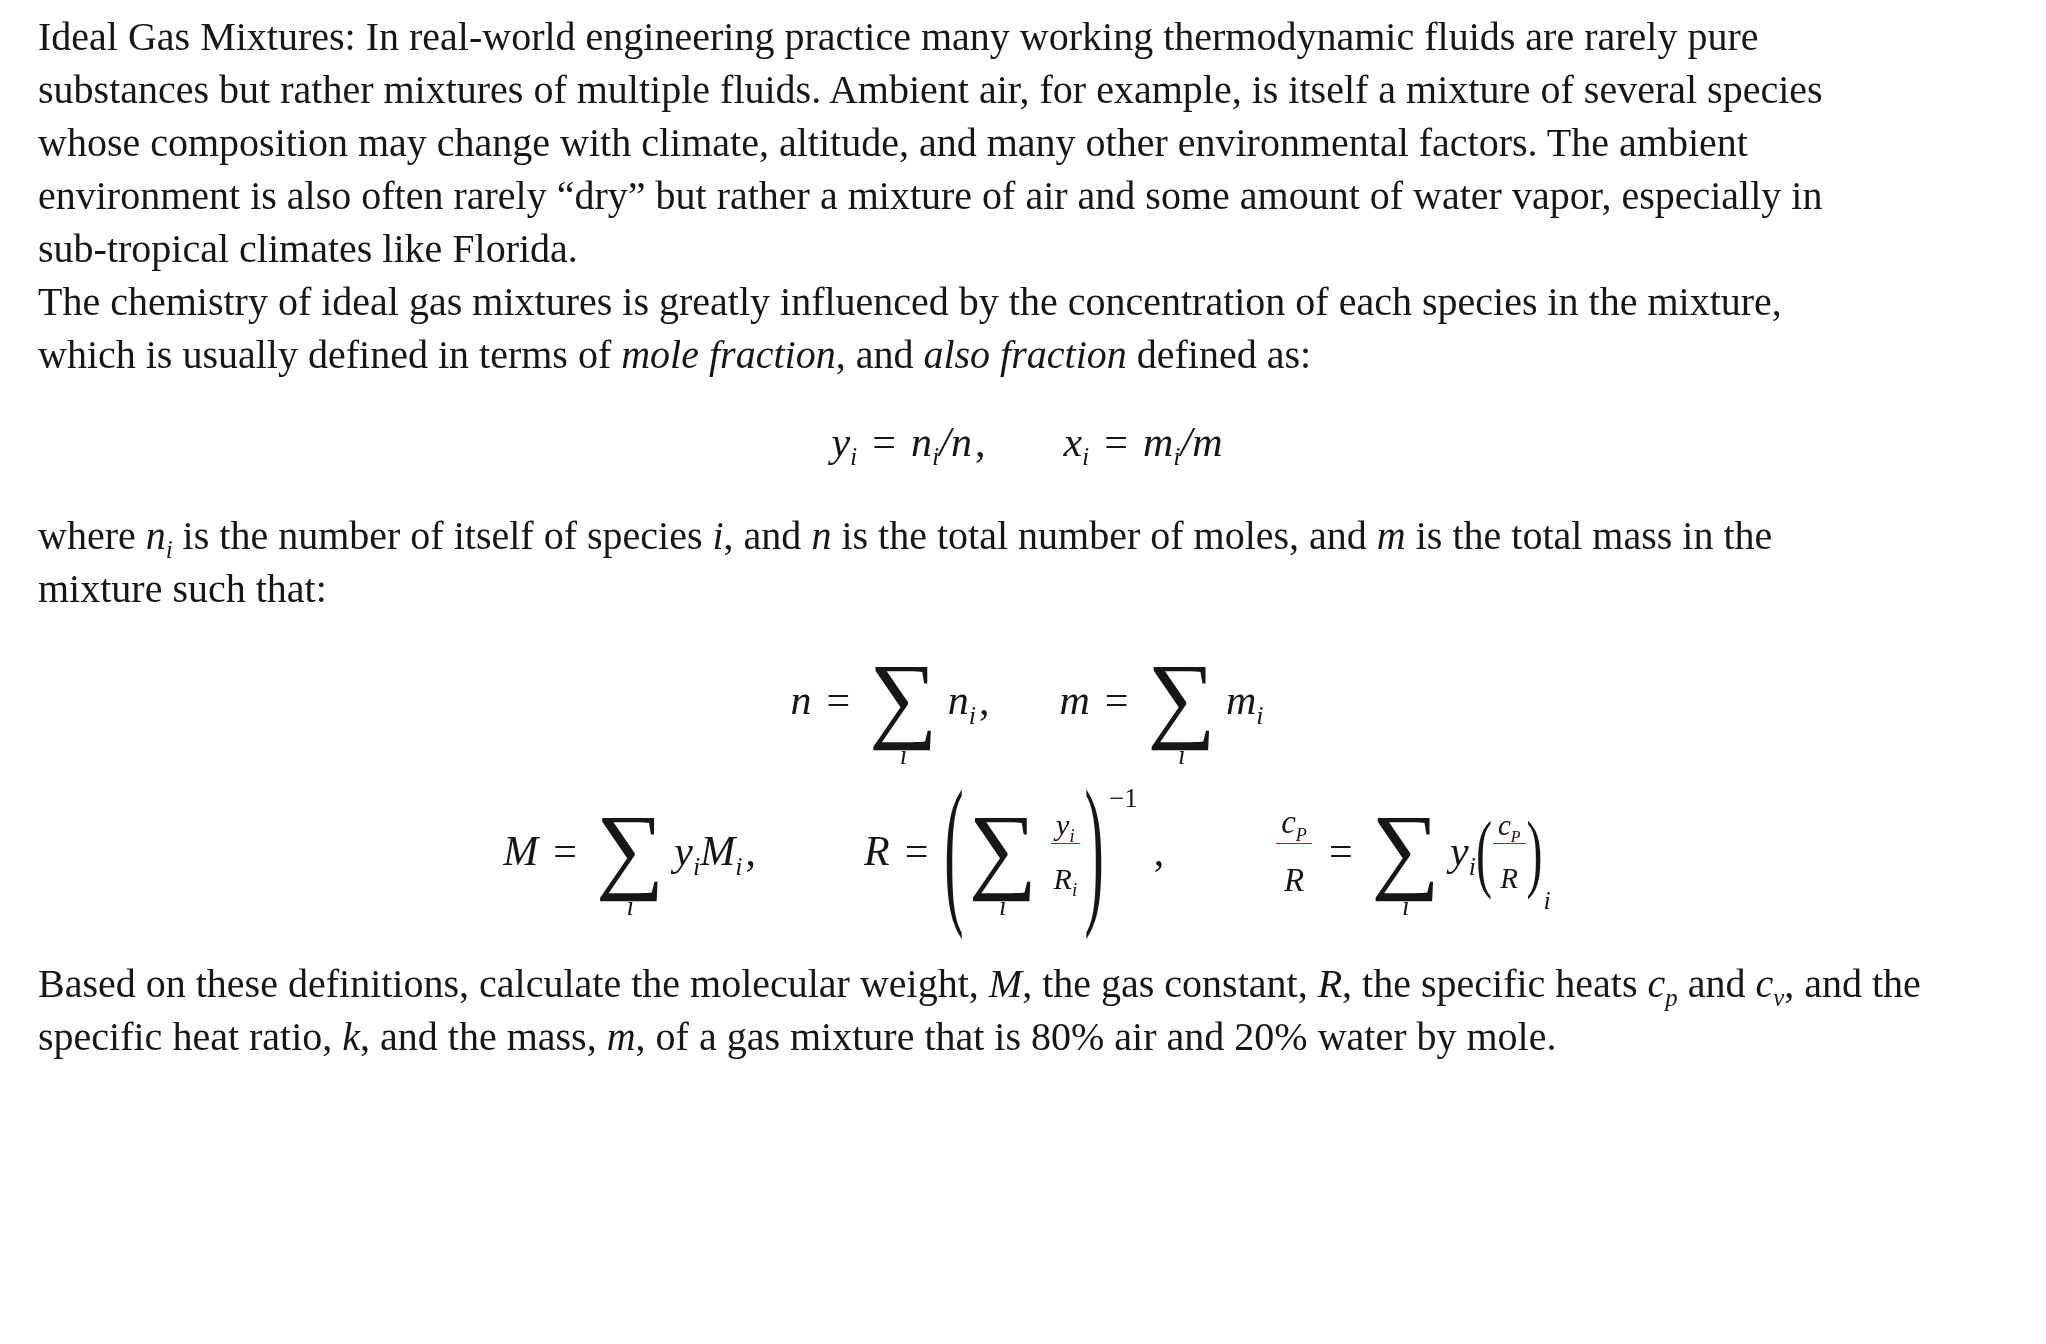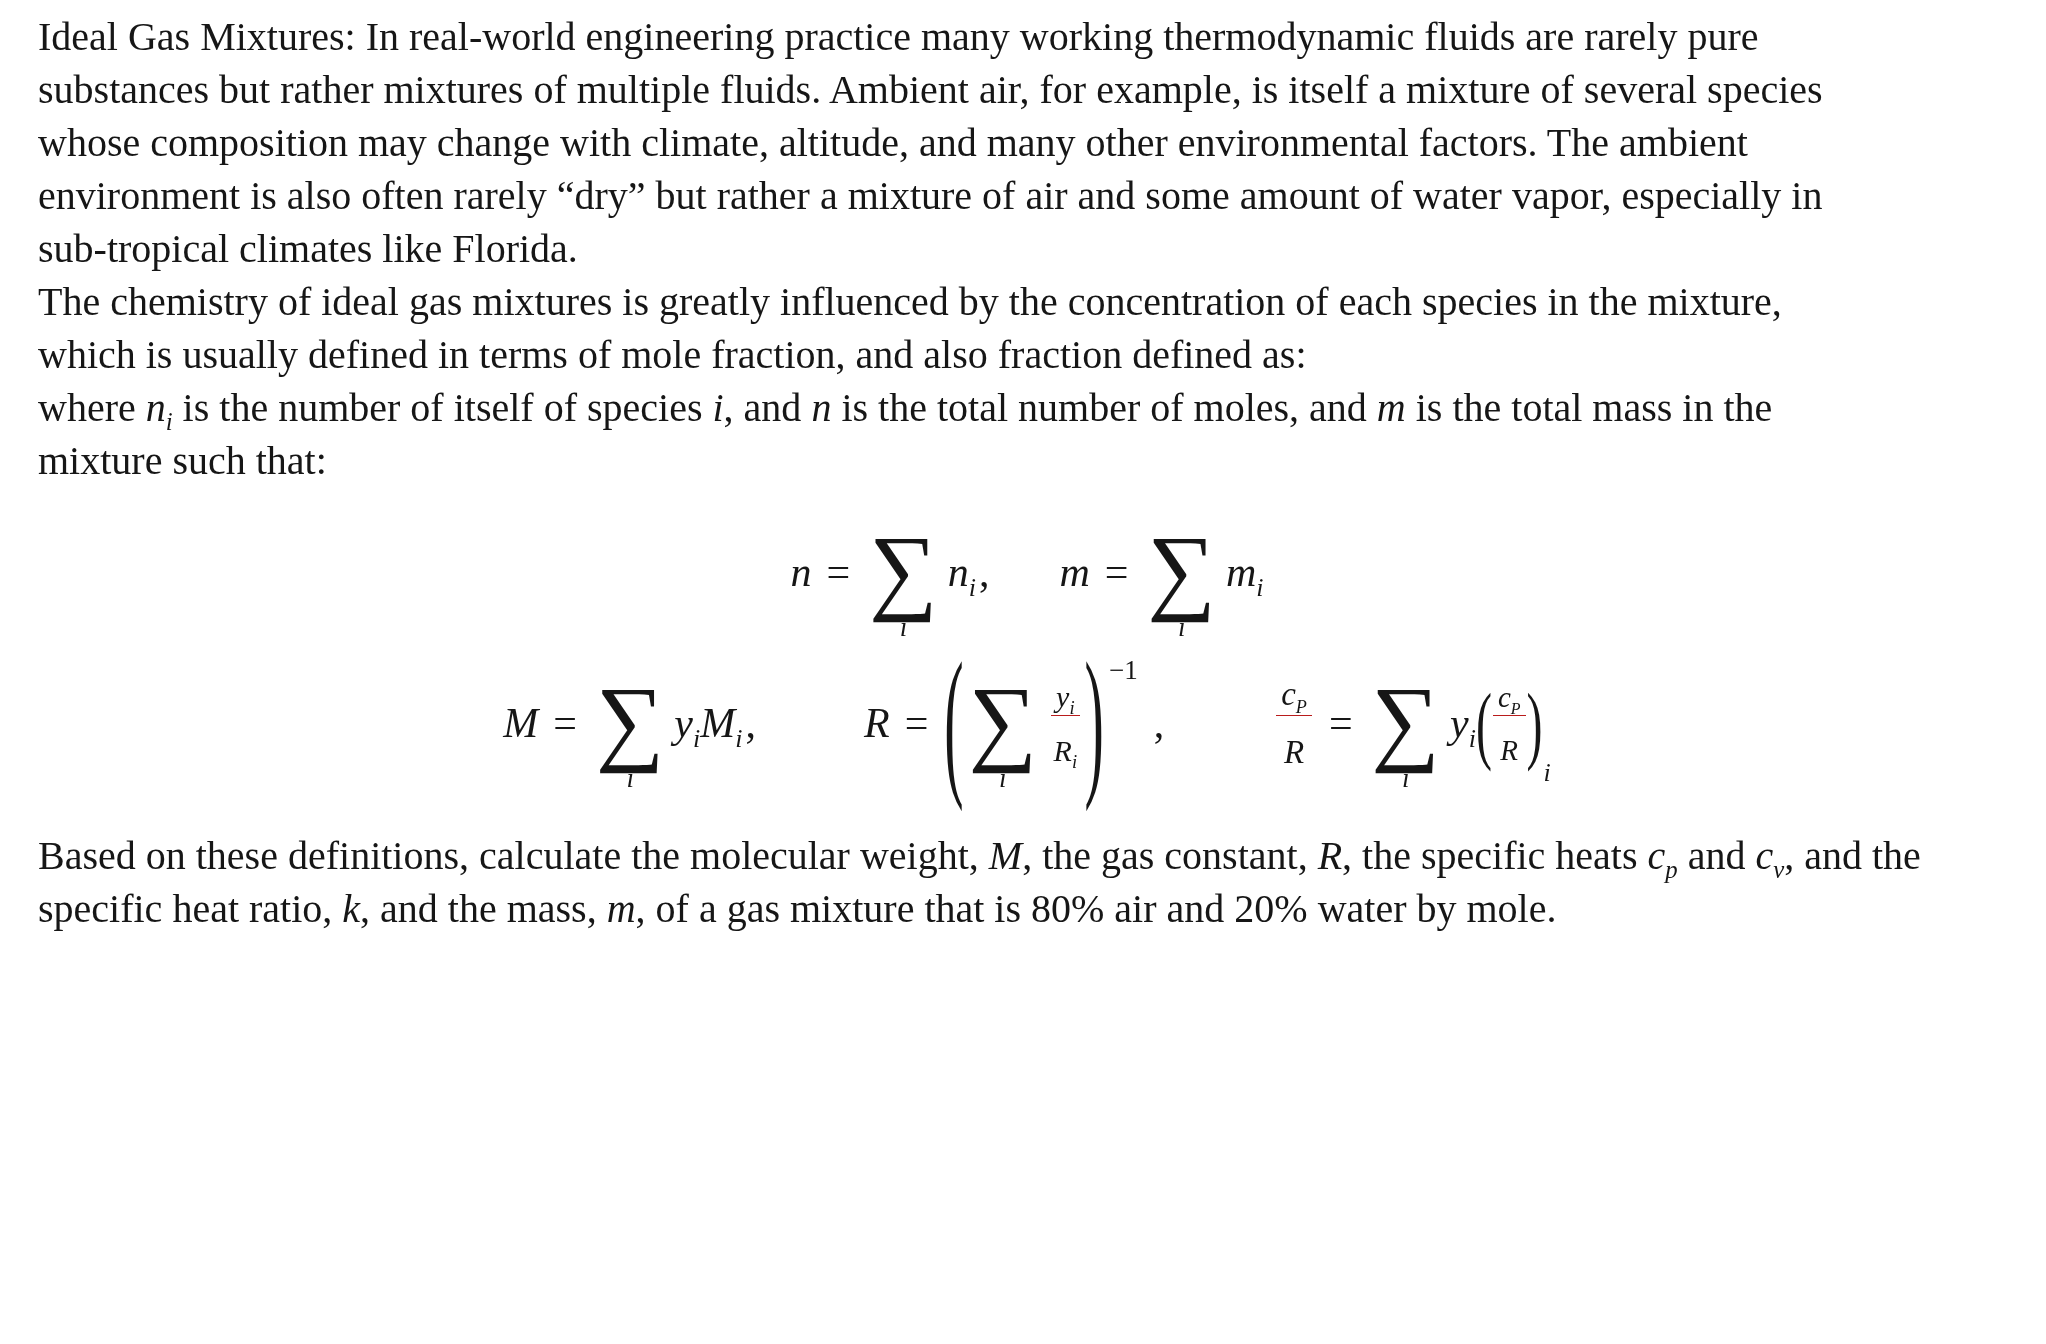--- a/index.html
+++ b/index.html
@@ -13,21 +13,21 @@
     overflow: hidden;
   }
   .page { padding: 10px 30px 0 38px; }
 
   p.para {
     margin: 0;
     white-space: pre-line; 
   }
   .gap-after { margin-bottom: 54px; }
   .ul { text-underline-offset: 5px; }
-  .it { }
+  .it { font-style: italic; }
 
   
   .eq-row {
     display: flex; justify-content: center; align-items: center;
     white-space: normal;
     font-size: 42px; line-height: 1;
   }
   .eq-row.row1 { gap: 78px;  margin: 40px 0 46px; }
   .eq-row.row2 { gap: 70px;  margin: 34px 0 40px; }
   .eq-row.row3 { gap: 108px; margin: 40px 0 46px; }
@@ -79,20 +79,24 @@
 
   <p class="para gap-after"><span class="ul">Ideal Gas Mixtures</span><span>: In real-world engineering practice many working thermodynamic fluids are rarely pure
 substances but rather mixtures of multiple fluids. Ambient air, for example, is itself a mixture of several species
 whose composition may change with climate, altitude, and many other environmental factors. The ambient
 environment is also often rarely “dry” but rather a mixture of air and some amount of water vapor, especially in
 sub-tropical climates like Florida.</span></p>
 
   <p class="para"><span>The chemistry of ideal gas mixtures is greatly influenced by the concentration of each species in the mixture,
 which is usually defined in terms of </span><span class="it">mole fraction</span><span>, and </span><span class="it">also fraction</span><span> defined as:</span></p>
 
+  <div class="eq-row row1">
+    <span class="mexpr"><span class="mv">y</span><sub class="msub">i</sub><span class="rel">=</span><span class="mv">n</span><sub class="msub">i</sub><span class="mv">/</span><span class="mv">n</span><span class="pun">,</span></span>
+    <span class="mexpr"><span class="mv">x</span><sub class="msub">i</sub><span class="rel">=</span><span class="mv">m</span><sub class="msub">i</sub><span class="mv">/</span><span class="mv">m</span></span>
+  </div>
 
   <p class="para"><span>where </span><span class="mv">n</span><sub class="msub">i</sub><span> is the number of itself of species </span><span class="mv">i</span><span>, and </span><span class="mv">n</span><span> is the total number of moles, and </span><span class="mv">m</span><span> is the total mass in the
 mixture such that:</span></p>
 
   <div class="eq-row row2">
     <span class="mexpr"><span class="mv">n</span><span class="rel">=</span><span class="bigop">
           <span class="bigop-sym">∑</span>
           <span class="bigop-under">i</span>
         </span><span class="mv">n</span><sub class="msub">i</sub><span class="pun">,</span></span>
     <span class="mexpr"><span class="mv">m</span><span class="rel">=</span><span class="bigop">

